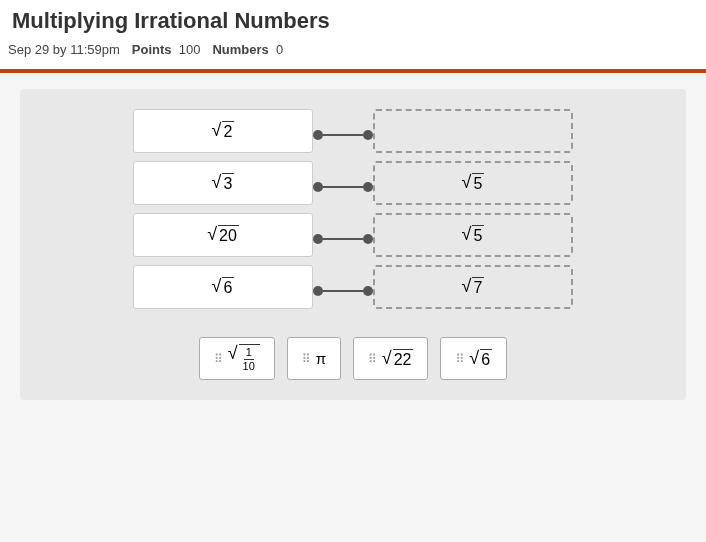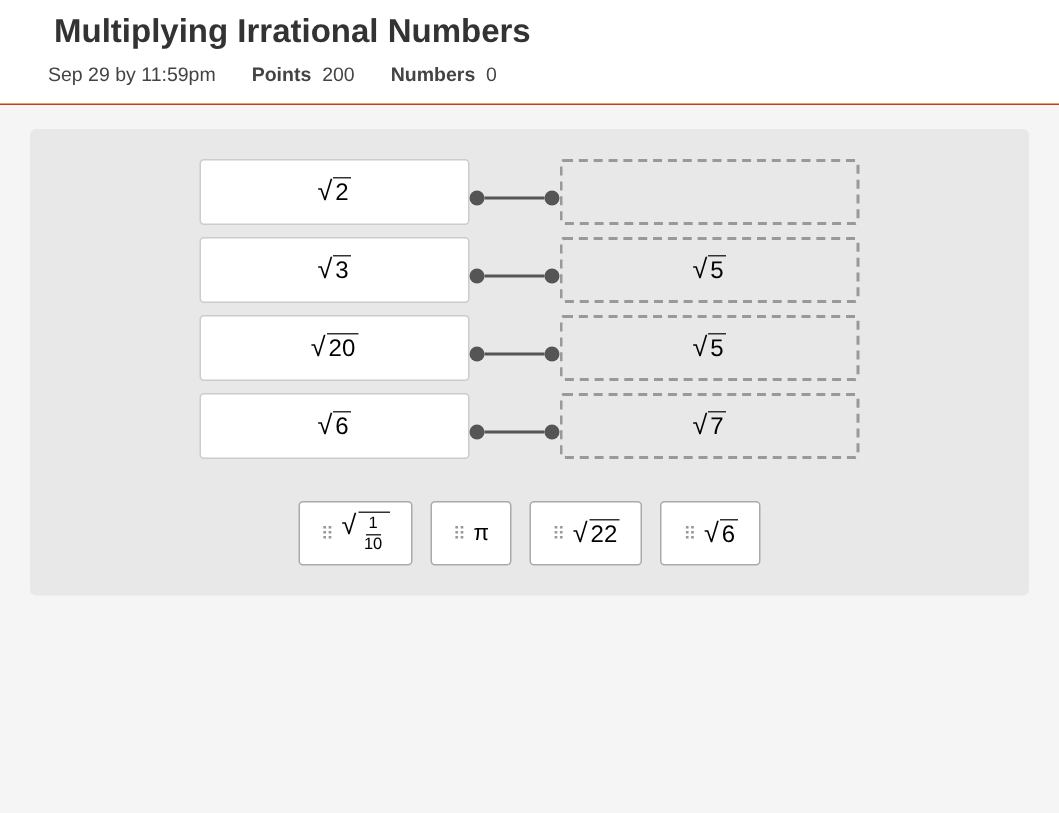--- a/index.html
+++ b/index.html
@@ -12,36 +12,36 @@
     }
 
     .page-wrapper {
       width: 706px;
       min-height: 542px;
       background: #f5f5f5;
     }
 
     .header-bar {
       background: #fff;
-      padding: 8px 32px;
-      border-bottom: 1px solid #c2410c;
+      padding: 8px 8px;
+      border-bottom: 4px solid #c2410c;
     }
 
     .title-row {
       font-size: 22px;
       font-weight: bold;
       color: #333;
       margin-bottom: 4px;
       padding-left: 4px;
     }
 
     .meta-row {
       display: flex;
       align-items: center;
-      gap: 24px;
+      gap: 12px;
       font-size: 13px;
       color: #444;
       padding: 4px 0;
     }
 
     .meta-row .label {
       font-weight: bold;
       text-align: center;
     }
 
@@ -227,21 +227,21 @@
 
 <div class="page-wrapper">
   <div class="header-bar">
     <div class="title-row">
       <span>Multiplying Irrational Numbers</span>
     </div>
     <div class="meta-row">
       <span>Sep 29 by 11:59pm</span>
       <span>
         <span class="label">Points</span>
-        &nbsp;<span>200</span>
+        &nbsp;<span>100</span>
       </span>
       <span>
         <span class="label">Numbers</span>
         &nbsp;<span>0</span>
       </span>
     </div>
   </div>
 
   <div class="main-content">
     <div class="matching-container">

